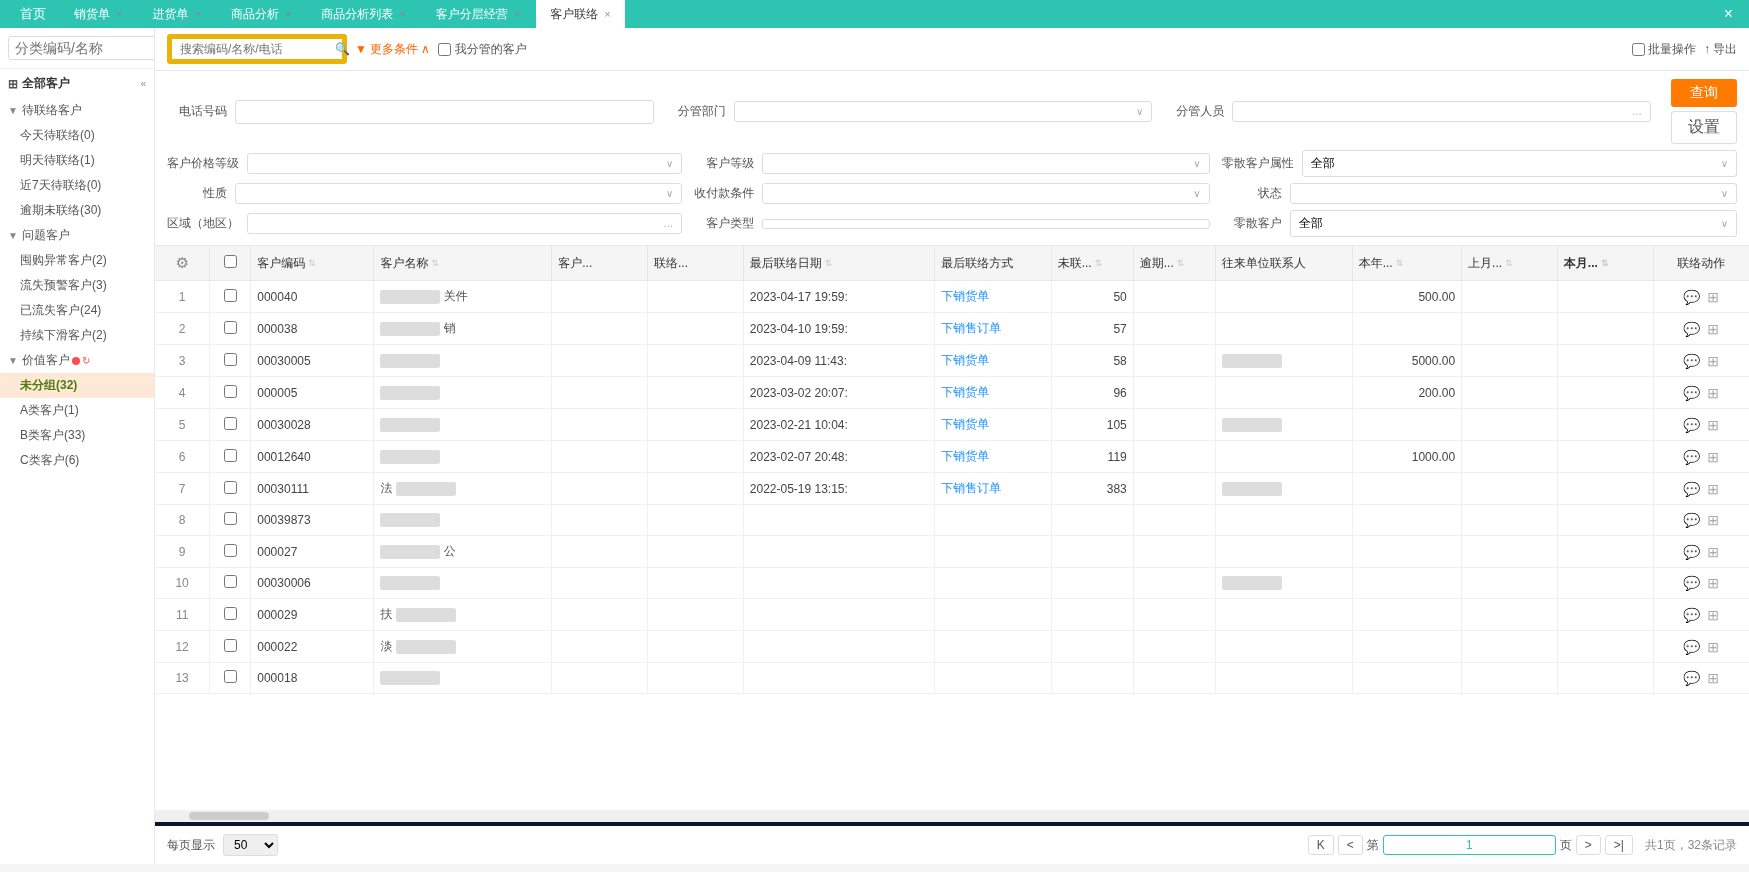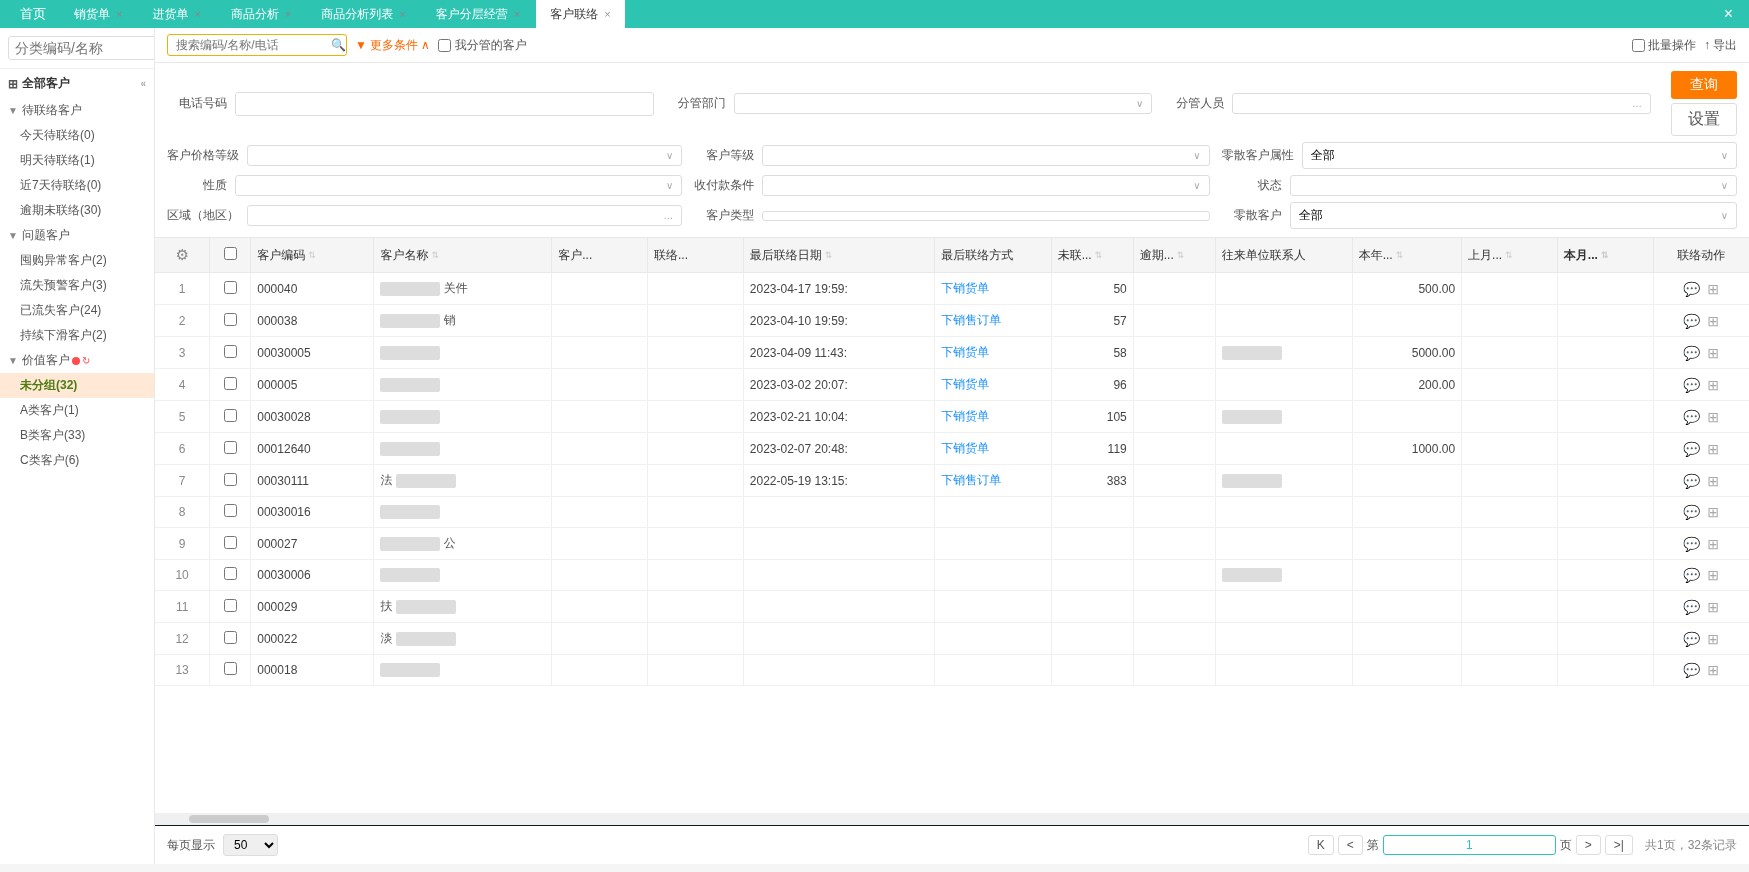--- a/index.html
+++ b/index.html
@@ -106,21 +106,21 @@
       display: flex;
       align-items: center;
       padding: 6px 12px;
       background: #fff;
       border-bottom: 1px solid #e8e8e8;
       gap: 8px;
     }
     .filter-search-box {
       display: flex;
       align-items: center;
-      border: 1px solid #eab308;
+      border: 5px solid #eab308;
       border-radius: 3px;
       padding: 3px 8px;
       width: 180px;
       background: #fff;
     }
     .filter-search-box input { border: none; outline: none; flex: 1; font-size: 12px; }
     .filter-search-box .s-icon { color: #aaa; cursor: pointer; }
     .more-conditions {
       color: #f60;
       cursor: pointer;
@@ -294,21 +294,21 @@
     .settings-gear { cursor: pointer; color: #888; font-size: 15px; }
     .th-sort { cursor: pointer; display: flex; align-items: center; gap: 3px; }
     .th-sort .sort-icon { color: #ccc; font-size: 9px; }
 
     
     .pagination-bar {
       display: flex;
       align-items: center;
       padding: 8px 12px;
       background: #fff;
-      border-top: 1px solid #0f172a;
+      border-top: 4px solid #0f172a;
       gap: 8px;
     }
     .page-size-label { color: #555; }
     .page-size-select {
       border: 1px solid #ddd;
       border-radius: 3px;
       padding: 2px 6px;
       font-size: 12px;
     }
     .page-nav { display: flex; align-items: center; gap: 4px; margin-left: auto; }
@@ -785,21 +785,21 @@
     <td class="col-action">
     <div class="row-action-icons">
       <span class="action-icon" title="联络">💬</span>
       <span class="action-icon" title="更多">⊞</span>
     </div>
               </td>
   </tr>
             <tr>
     <td class="col-no">8</td>
     <td class="col-check"><input type="checkbox" style=""></td>
-    <td class="col-code">00030016</td>
+    <td class="col-code">00039873</td>
     <td class="col-name"><span class="blurred-text"></span></td>
     <td class="col-type"></td>
     <td class="col-contact"></td>
     <td class="col-date"></td>
     <td class="col-method"></td>
     <td class="col-uncontact"></td>
     <td class="col-overdue"></td>
     <td class="col-biz"></td>
     <td class="col-year"></td>
     <td class="col-lastmonth"></td>

